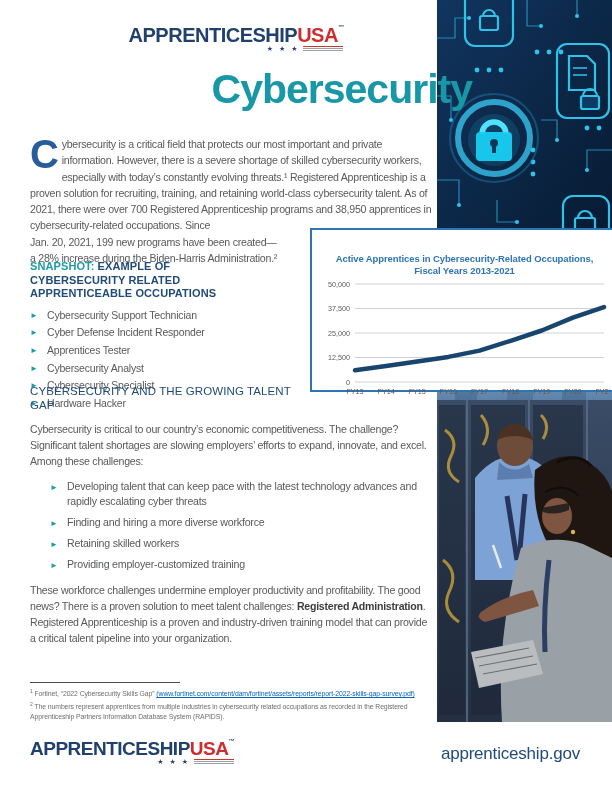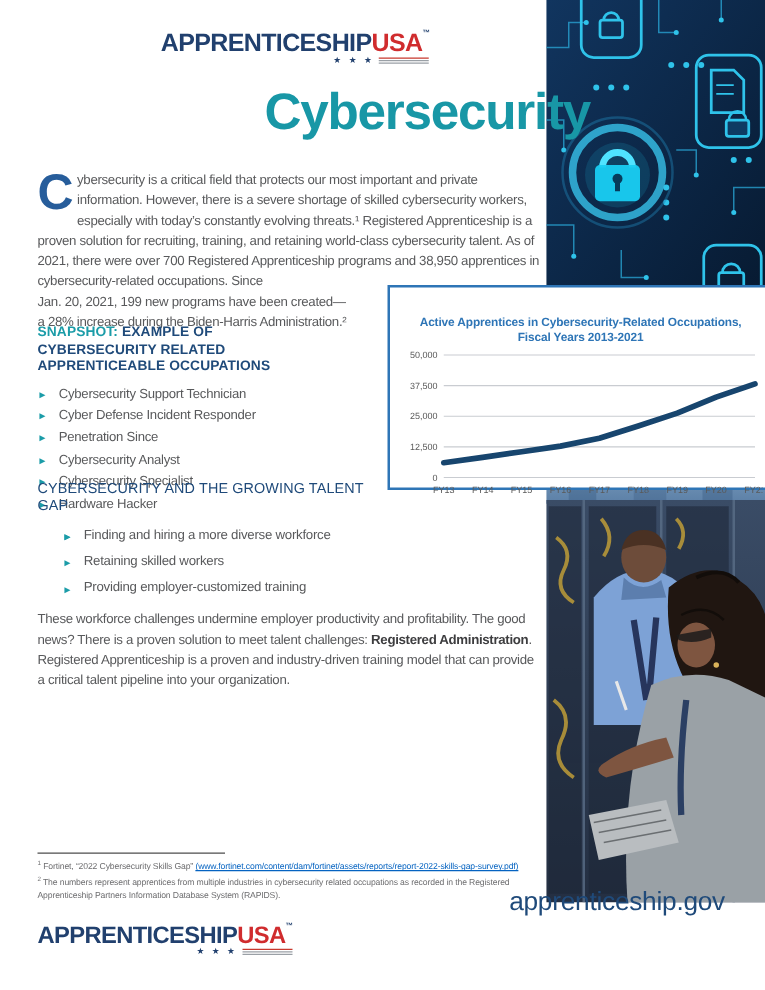--- a/index.html
+++ b/index.html
@@ -62,21 +62,21 @@
     line-height:11.5px;margin:0 auto 3px auto;max-width:282px;letter-spacing:-0.1px;}
   
   .footnotes{position:absolute;left:30px;top:682px;width:420px;}
   .fn-divider{width:150px;border-top:1px solid #4d4d4d;margin-bottom:4px;}
   .footnote{color:#6e6e70;font-size:6.9px;line-height:9px;margin-bottom:2px;letter-spacing:-0.1px;}
   .footnote sup{font-size:5px;}
   .fn-link{color:#0563c1;text-decoration:underline;cursor:pointer;}
   
   .footer-logo{position:absolute;left:30px;top:738px;}
   .footer-logo .logo-text{font-size:19px;}
-  .footer-site{position:absolute;right:32px;top:710px;color:#1f4a7a;font-size:21px;letter-spacing:-0.2px;}
+  .footer-site{position:absolute;right:32px;top:744px;color:#1f4a7a;font-size:17px;letter-spacing:-0.2px;}
 </style>
 </head>
 <body>
 
 <div class="page">
 
   <div class="strip">
     <svg width="175" height="722" viewBox="0 0 175 722">
       <defs>
         <linearGradient id="bgGrad" x1="0" y1="0" x2="1" y2="1">
@@ -267,31 +267,32 @@
       </svg>
   </div>
 
   <div class="snapshot">
     <div class="snap-heading">
       <span class="snap-label">SNAPSHOT:</span><span class="snap-rest"> EXAMPLE OF CYBERSECURITY RELATED APPRENTICEABLE OCCUPATIONS</span>
     </div>
     <ul class="bullets">
       <li><span class="arrow">►</span><span>Cybersecurity Support Technician</span></li>
       <li><span class="arrow">►</span><span>Cyber Defense Incident Responder</span></li>
-      <li><span class="arrow">►</span><span>Penetration Since</span></li>
+      <li><span class="arrow">►</span><span>Apprentices Tester</span></li>
       <li><span class="arrow">►</span><span>Cybersecurity Analyst</span></li>
       <li><span class="arrow">►</span><span>Cybersecurity Specialist</span></li>
       <li><span class="arrow">►</span><span>Hardware Hacker</span></li>
     </ul>
   </div>
 
   <div class="talent">
     <div class="section-heading">CYBERSECURITY AND THE GROWING TALENT GAP</div>
+    <p>Cybersecurity is critical to our country’s economic competitiveness. The challenge? Significant talent shortages are slowing employers’ efforts to expand, innovate, and excel. Among these challenges:</p>
     <ul class="bullets">
-      <li><span class="arrow">►</span></li>
+      <li><span class="arrow">►</span><span>Developing talent that can keep pace with the latest technology advances and rapidly escalating cyber threats</span></li>
       <li><span class="arrow">►</span><span>Finding and hiring a more diverse workforce</span></li>
       <li><span class="arrow">►</span><span>Retaining skilled workers</span></li>
       <li><span class="arrow">►</span><span>Providing employer-customized training</span></li>
     </ul>
     <p><span>These workforce challenges undermine employer productivity and profitability. The good news? There is a proven solution to meet talent challenges: </span><span class="bold-dark">Registered Administration</span><span>. Registered Apprenticeship is a proven and industry-driven training model that can provide a critical talent pipeline into your organization.</span></p>
   </div>
 
   <div class="footnotes">
     <div class="fn-divider"></div>
     <div class="footnote">

